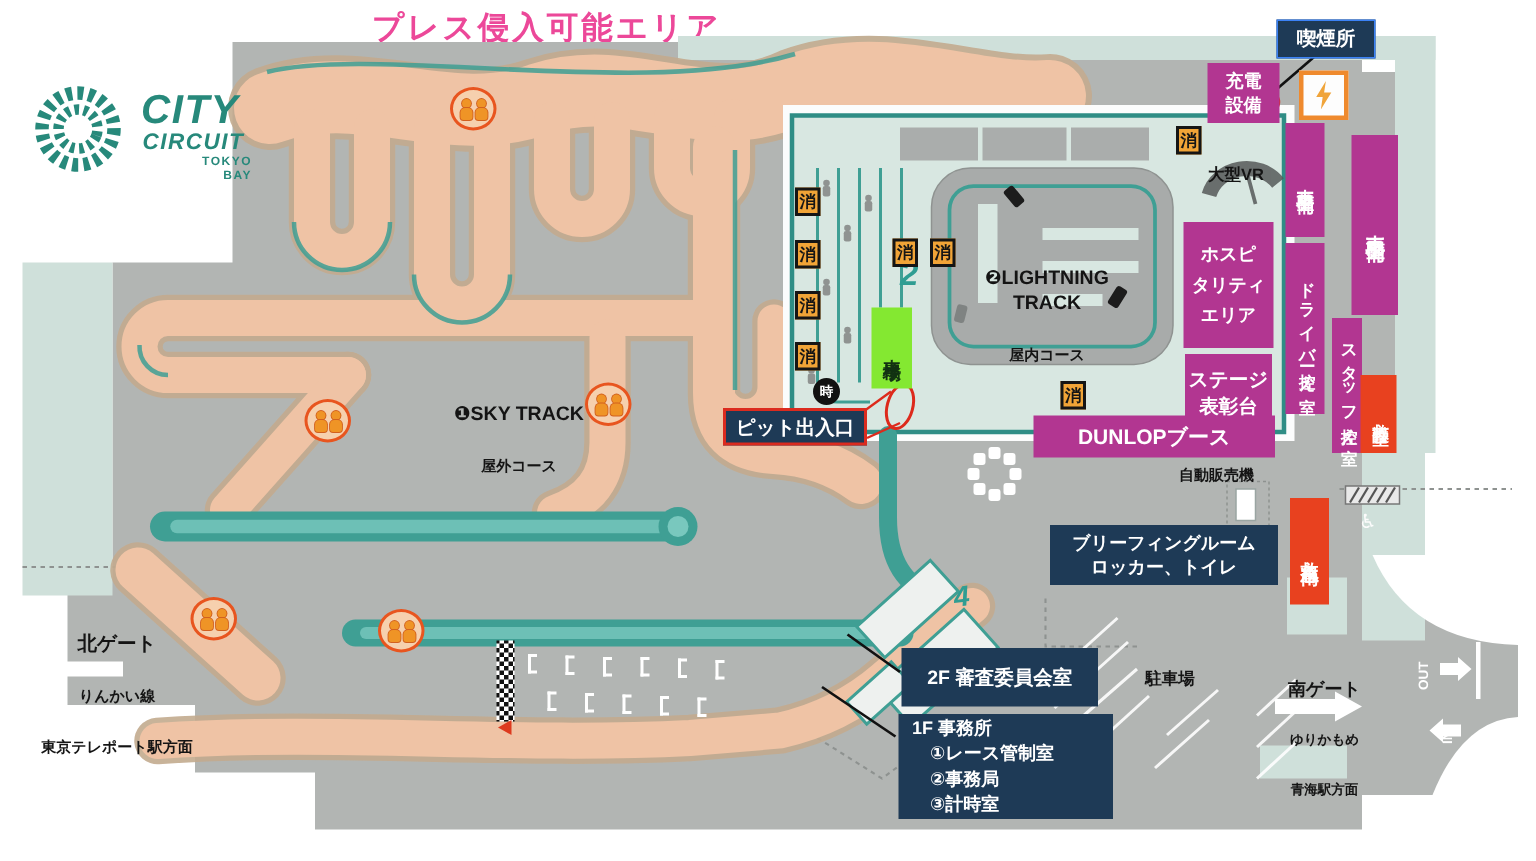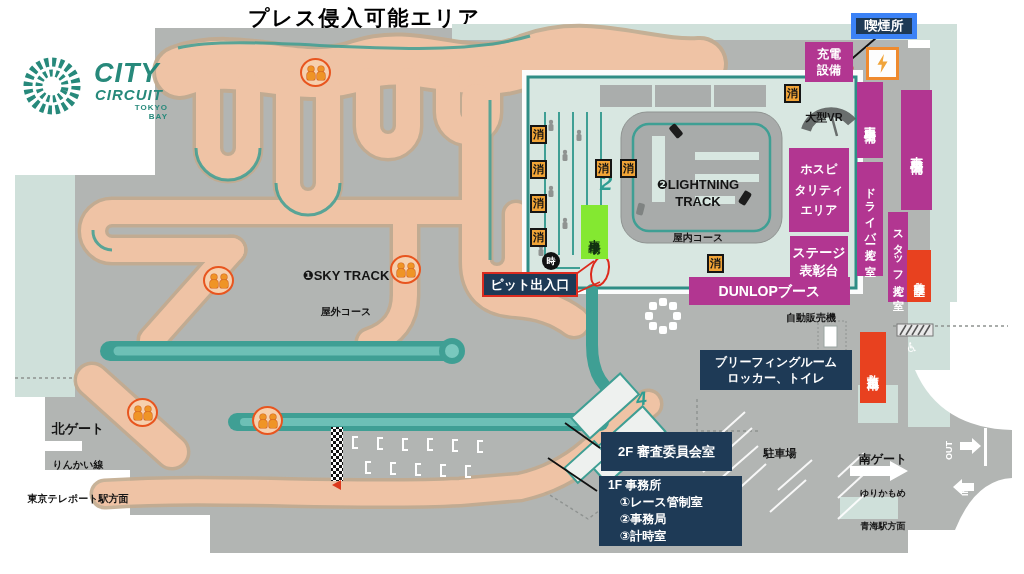--- a/index.html
+++ b/index.html
@@ -11,21 +11,21 @@
   .abs{position:absolute;}
   .bx{position:absolute;display:flex;align-items:center;justify-content:center;
       text-align:center;color:#fff;font-weight:bold;line-height:1.35;white-space:pre-line;}
   .mag{background:#b23691;}
   .navy{background:#1e3a56;}
   .redbg{background:#e8411f;}
   .vert{writing-mode:vertical-rl;letter-spacing:2px;}
   .blk{position:absolute;color:#141414;font-weight:bold;text-align:center;white-space:pre-line;line-height:1.3;}
 
   .title{position:absolute;left:248px;top:4px;font-size:21px;font-weight:bold;
-         letter-spacing:2px;color:#000000;}
+         letter-spacing:2px;color:#ec4899;}
   .watermark{position:absolute;left:222px;top:300px;font-size:24px;font-weight:bold;
              letter-spacing:9px;color:#c8cac9;}
 
   .fire{position:absolute;width:17px;height:19px;background:#f1a437;border:2px solid #151515;
         color:#151515;font-size:11px;font-weight:bold;display:flex;align-items:center;
         justify-content:center;z-index:6;}
   .press{position:absolute;width:31px;height:29px;border-radius:50%;border:2.5px solid #e8551f;
          background:#f6d0ae;display:flex;align-items:center;justify-content:center;z-index:6;}
   .pp{position:relative;width:8px;height:14px;margin:0 1px;}
   .pp::before{content:"";position:absolute;left:1px;top:0;width:6px;height:6px;border-radius:50%;
@@ -284,21 +284,21 @@
   <div class="blk" style="left:296px;top:247px;width:100px;z-index:5;">
     <span style="font-size:13px;display:block;">❶SKY TRACK</span>
     <span style="font-size:10px;display:block;">屋外コース</span>
   </div>
   <div class="blk" style="left:640px;top:156px;width:116px;z-index:5;">
     <span style="font-size:13px;display:block;">❷LIGHTNING
 TRACK</span>
     <span style="font-size:10px;display:block;">屋内コース</span>
   </div>
 
-  <div class="bx navy" style="left:851px;top:13px;width:66px;height:26px;font-size:13px;border:5px solid #3b82f6;z-index:6;">喫煙所</div>
+  <div class="bx navy" style="left:851px;top:13px;width:66px;height:26px;font-size:13px;border:1px solid #3b82f6;z-index:6;">喫煙所</div>
   <div class="bx mag" style="left:805px;top:42px;width:48px;height:40px;font-size:12px;z-index:5;">充電
 設備</div>
   <div class="bolt">
       <span></span>
     </div>
 
   <div class="bx mag vert" style="left:857px;top:82px;width:26px;height:76px;font-size:12px;z-index:5;">車両整備</div>
   <div class="bx mag vert" style="left:857px;top:162px;width:26px;height:114px;font-size:11px;z-index:5;">ドライバー控え室</div>
   <div class="bx mag vert" style="left:901px;top:90px;width:31px;height:120px;font-size:13px;z-index:5;">車両整備</div>
   <div class="bx mag vert" style="left:888px;top:212px;width:20px;height:90px;font-size:11px;letter-spacing:1px;z-index:5;">スタッフ控え室</div>

